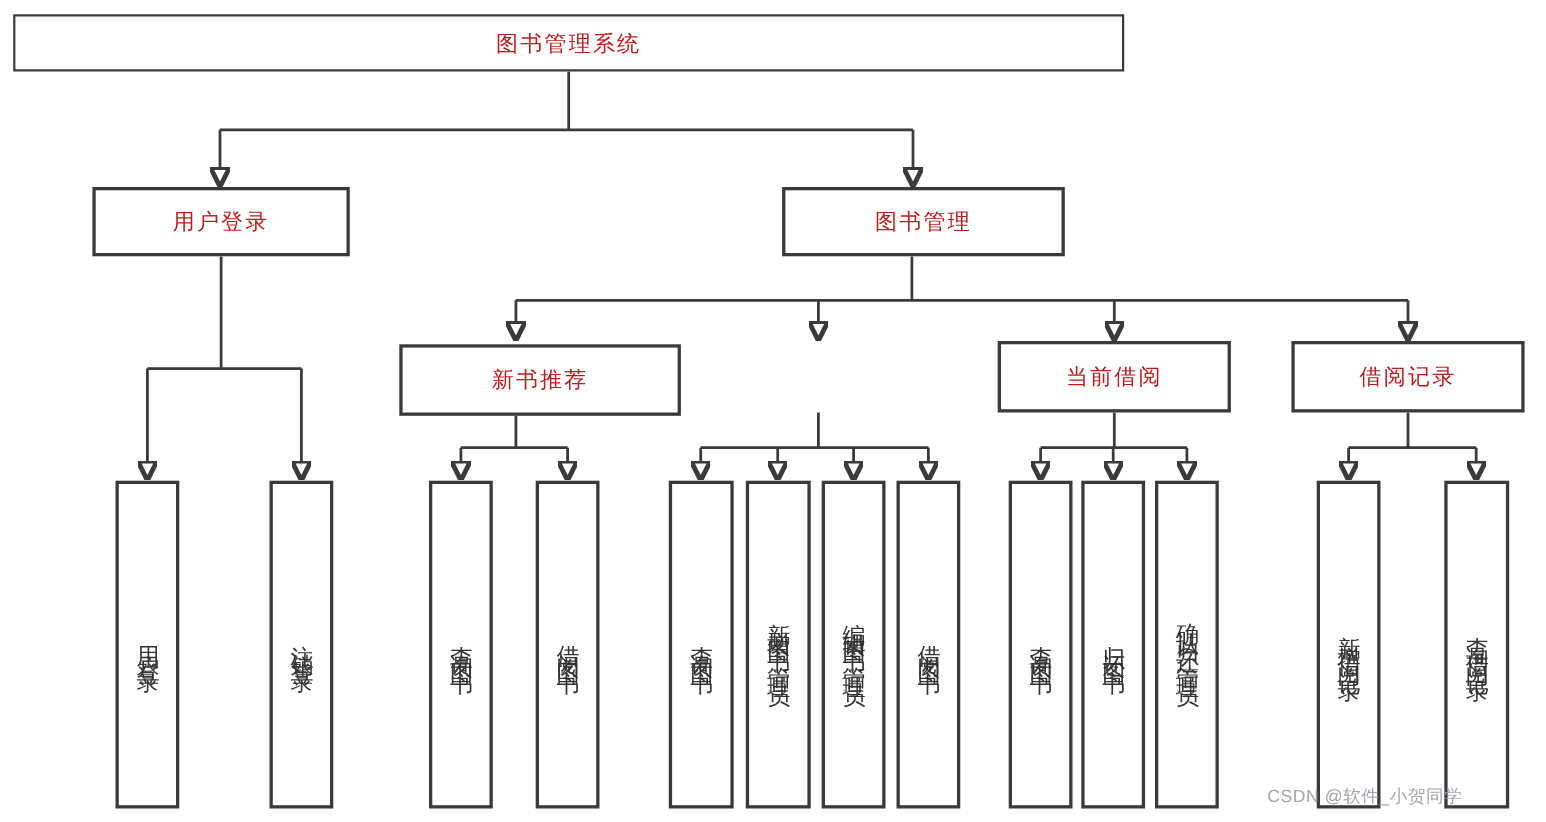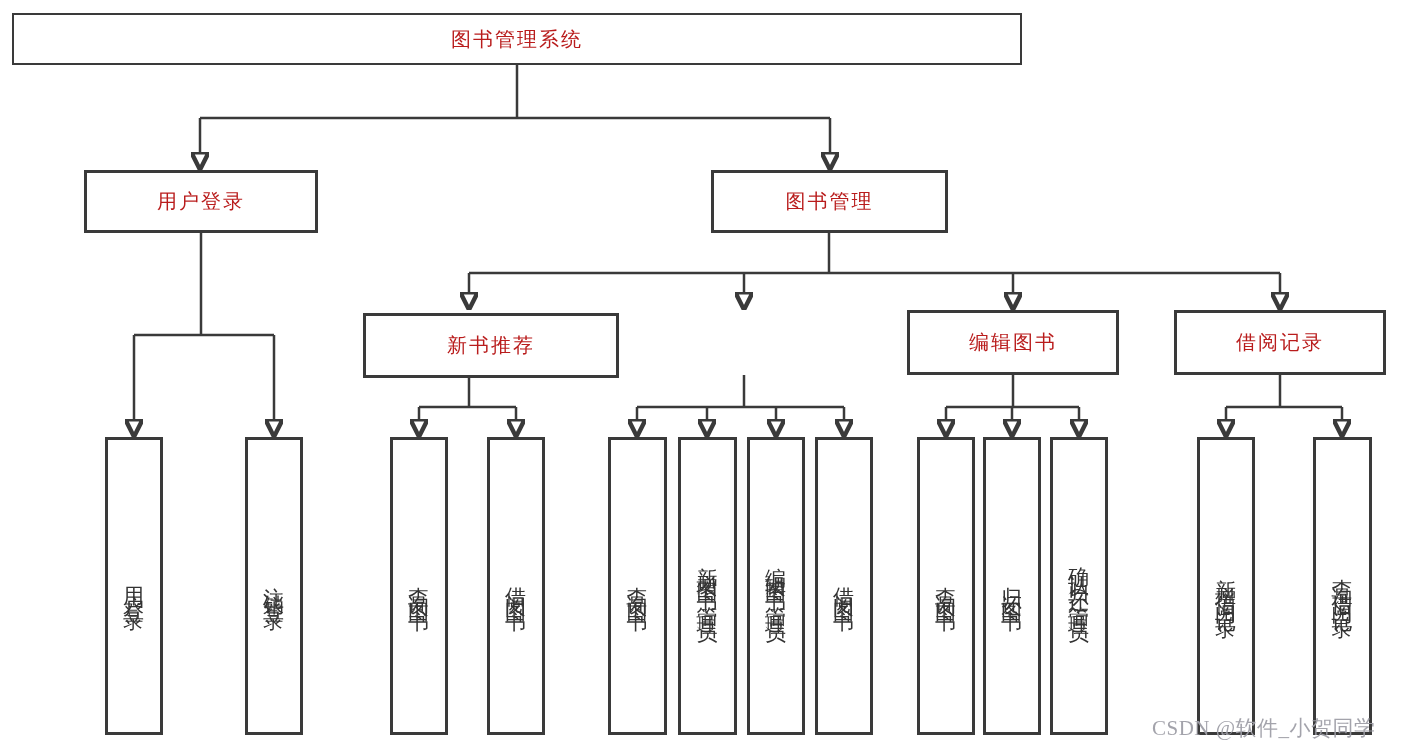--- a/index.html
+++ b/index.html
@@ -50,26 +50,25 @@
     text-orientation: mixed;
     font-size: 21px;
     letter-spacing: 8px;
     color: #333333;
     line-height: 1;
   }
   .watermark {
     position: absolute;
     left: 1152px;
     top: 714px;
-    font-size: 21px;
+    font-size: 16px;
     color: rgba(158, 158, 166, 0.95);
     white-space: nowrap;
     z-index: 10;
     letter-spacing: 0.5px;
-    font-family: Liberation Serif, serif;
   }
 </style>
 </head>
 <body>
 
 <div class="stage">
 
   <svg class="connectors" viewBox="0 0 1405 747" xmlns="http://www.w3.org/2000/svg">
     <defs>
       <marker id="arrow" viewBox="0 0 10 10" refX="1" refY="5" markerWidth="7" markerHeight="7" orient="auto" markerUnits="strokeWidth">
@@ -118,29 +117,29 @@
     <path d="M1342,407 V421" marker-end="url(#arrow)"></path>
   </svg>
 
   <div class="node root" style="left:12px; top:13px; width:1010px; height:52px;">
     <span class="h-label">图书管理系统</span>
   </div>
 
   <div class="node" style="left:84px; top:170px; width:234px; height:63px;">
     <span class="h-label">用户登录</span>
   </div>
-  <div class="node" style="left:711px; top:170px; width:237px; height:63px;">
+  <div class="node" style="left:711px; top:170px; width:257px; height:63px;">
     <span class="h-label">图书管理</span>
   </div>
 
   <div class="node" style="left:363px; top:313px; width:256px; height:65px;">
     <span class="h-label">新书推荐</span>
   </div>
   <div class="node" style="left:907px; top:310px; width:212px; height:65px;">
-    <span class="h-label">编辑图书</span>
+    <span class="h-label">当前借阅</span>
   </div>
   <div class="node" style="left:1174px; top:310px; width:212px; height:65px;">
     <span class="h-label">借阅记录</span>
   </div>
 
   <div class="node" style="left:105px; top:437px; width:58px; height:298px;">
     <span class="v-label">用户登录</span>
   </div>
   <div class="node" style="left:245px; top:437px; width:58px; height:298px;">
     <span class="v-label">注销登录</span>

